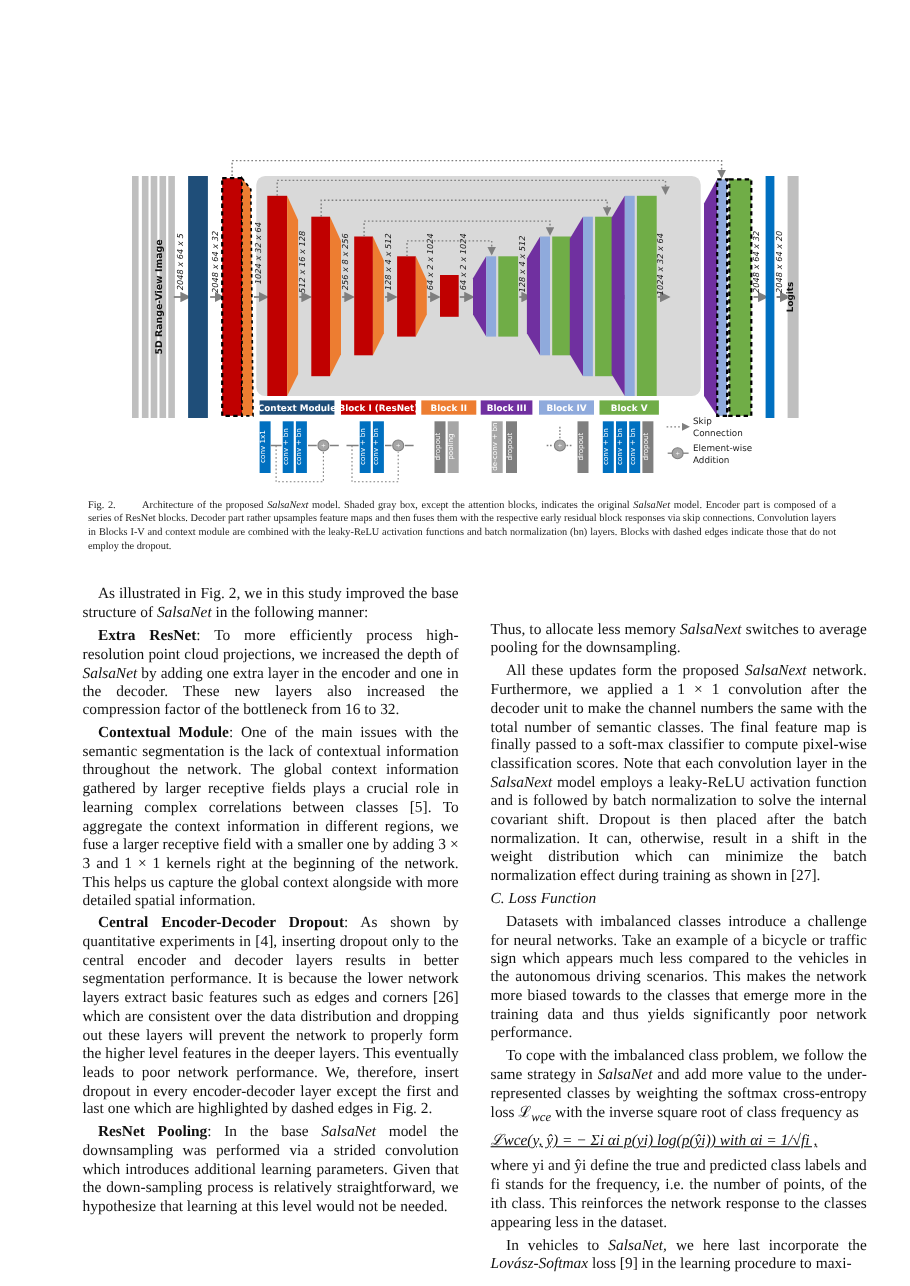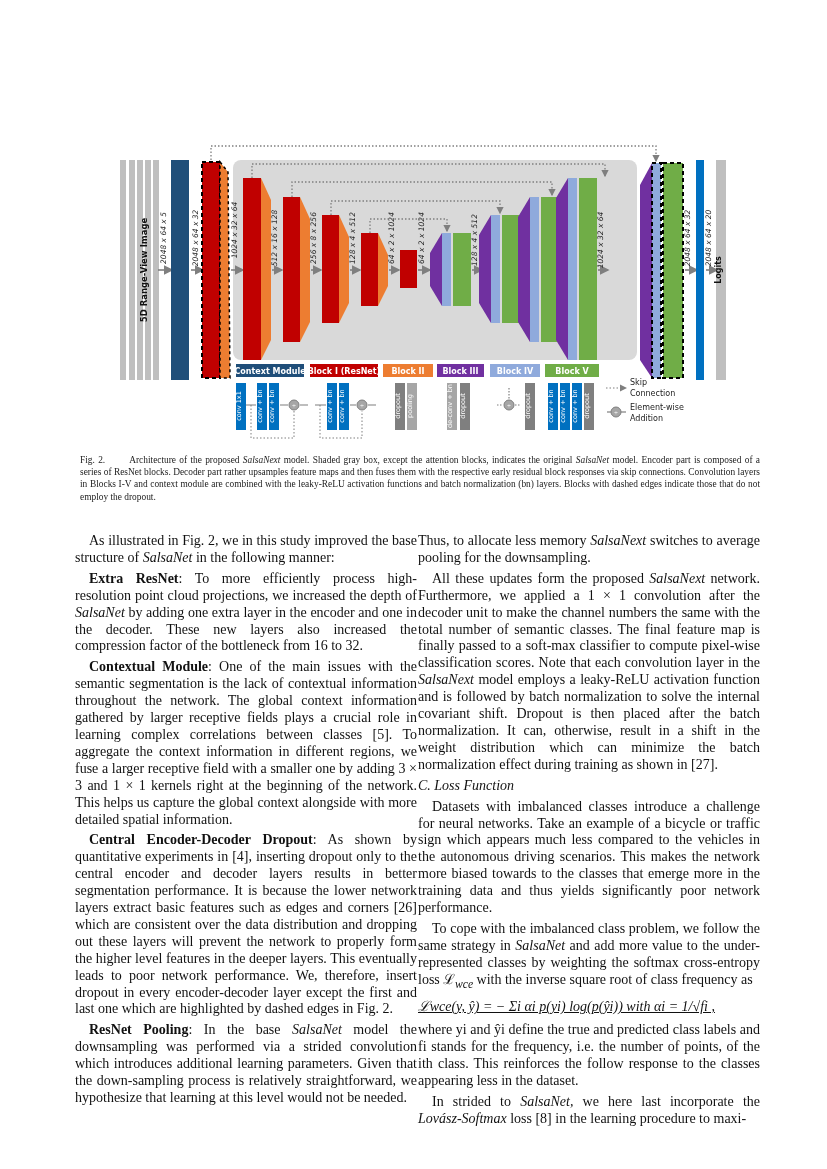--- a/index.html
+++ b/index.html
@@ -2,21 +2,21 @@
 <html><head>
 <meta charset="utf-8">
 <style>
   html, body { margin: 0; padding: 0; background: #ffffff; }
   body { width: 827px; height: 1169px; position: relative; overflow: hidden; font-family: "Liberation Serif", "DejaVu Serif", serif; color: #111; }
   #figure { position: absolute; left: 0; top: 0; width: 827px; height: 450px; }
   .caption { position: absolute; left: 80px; top: 454px; width: 680px; font-size: 9.4px; line-height: 12.2px; text-align: justify; color: #222; }
   .caption .lbl { margin-right: 24px; }
   .col { position: absolute; top: 533px; width: 342px; font-size: 14px; line-height: 16.9px; text-align: justify; }
   .col.left { left: 75px; }
-  .col.right { left: 418px; width: 342px; }
+  .col.right { left: 446px; width: 342px; margin-top: 32px; }
   .col p { margin: 0 0 4px 0; text-indent: 14px; }
   .col p.noind { text-indent: 0; }
   .col b { font-weight: bold; }
   .col i { font-style: italic; }
   .subsec { font-style: italic; margin: 6px 0 6px 0; text-indent: 0 !important; }
   .eq { text-indent: 0 !important; margin: 6px 0 6px 0 !important; font-style: italic; white-space: nowrap; text-decoration: underline; }
 </style>
 </head>
 <body>
 
@@ -171,15 +171,15 @@
   <p><b>ResNet Pooling</b><span>: In the base </span><i>SalsaNet</i><span> model the downsampling was performed via a strided convolution which introduces additional learning parameters. Given that the down-sampling process is relatively straightforward, we hypothesize that learning at this level would not be needed.</span></p>
 </div>
 
 <div class="col right">
   <p class="noind"><span>Thus, to allocate less memory </span><i>SalsaNext</i><span> switches to average pooling for the downsampling.</span></p>
   <p><span>All these updates form the proposed </span><i>SalsaNext</i><span> network. Furthermore, we applied a 1 × 1 convolution after the decoder unit to make the channel numbers the same with the total number of semantic classes. The final feature map is finally passed to a soft-max classifier to compute pixel-wise classification scores. Note that each convolution layer in the </span><i>SalsaNext</i><span> model employs a leaky-ReLU activation function and is followed by batch normalization to solve the internal covariant shift. Dropout is then placed after the batch normalization. It can, otherwise, result in a shift in the weight distribution which can minimize the batch normalization effect during training as shown in [27].</span></p>
   <p class="subsec">C. Loss Function</p>
   <p>Datasets with imbalanced classes introduce a challenge for neural networks. Take an example of a bicycle or traffic sign which appears much less compared to the vehicles in the autonomous driving scenarios. This makes the network more biased towards to the classes that emerge more in the training data and thus yields significantly poor network performance.</p>
   <p><span>To cope with the imbalanced class problem, we follow the same strategy in </span><i>SalsaNet</i><span> and add more value to the under-represented classes by weighting the softmax cross-entropy loss ℒ</span><sub><i>wce</i></sub><span> with the inverse square root of class frequency as</span></p>
   <p class="eq">ℒwce(y, ŷ) = − Σi αi p(yi) log(p(ŷi))    with    αi = 1/√fi   ,</p>
-  <p class="noind">where yi and ŷi define the true and predicted class labels and fi stands for the frequency, i.e. the number of points, of the ith class. This reinforces the follow response to the classes appearing less in the dataset.</p>
-  <p><span>In strided to </span><i>SalsaNet,</i><span> we here last incorporate the </span><i>Lovász-Softmax</i><span> loss [8] in the learning procedure to maxi-</span></p>
+  <p class="noind">where yi and ŷi define the true and predicted class labels and fi stands for the frequency, i.e. the number of points, of the ith class. This reinforces the network response to the classes appearing less in the dataset.</p>
+  <p><span>In vehicles to </span><i>SalsaNet,</i><span> we here last incorporate the </span><i>Lovász-Softmax</i><span> loss [9] in the learning procedure to maxi-</span></p>
 </div>
 
 </body></html>

